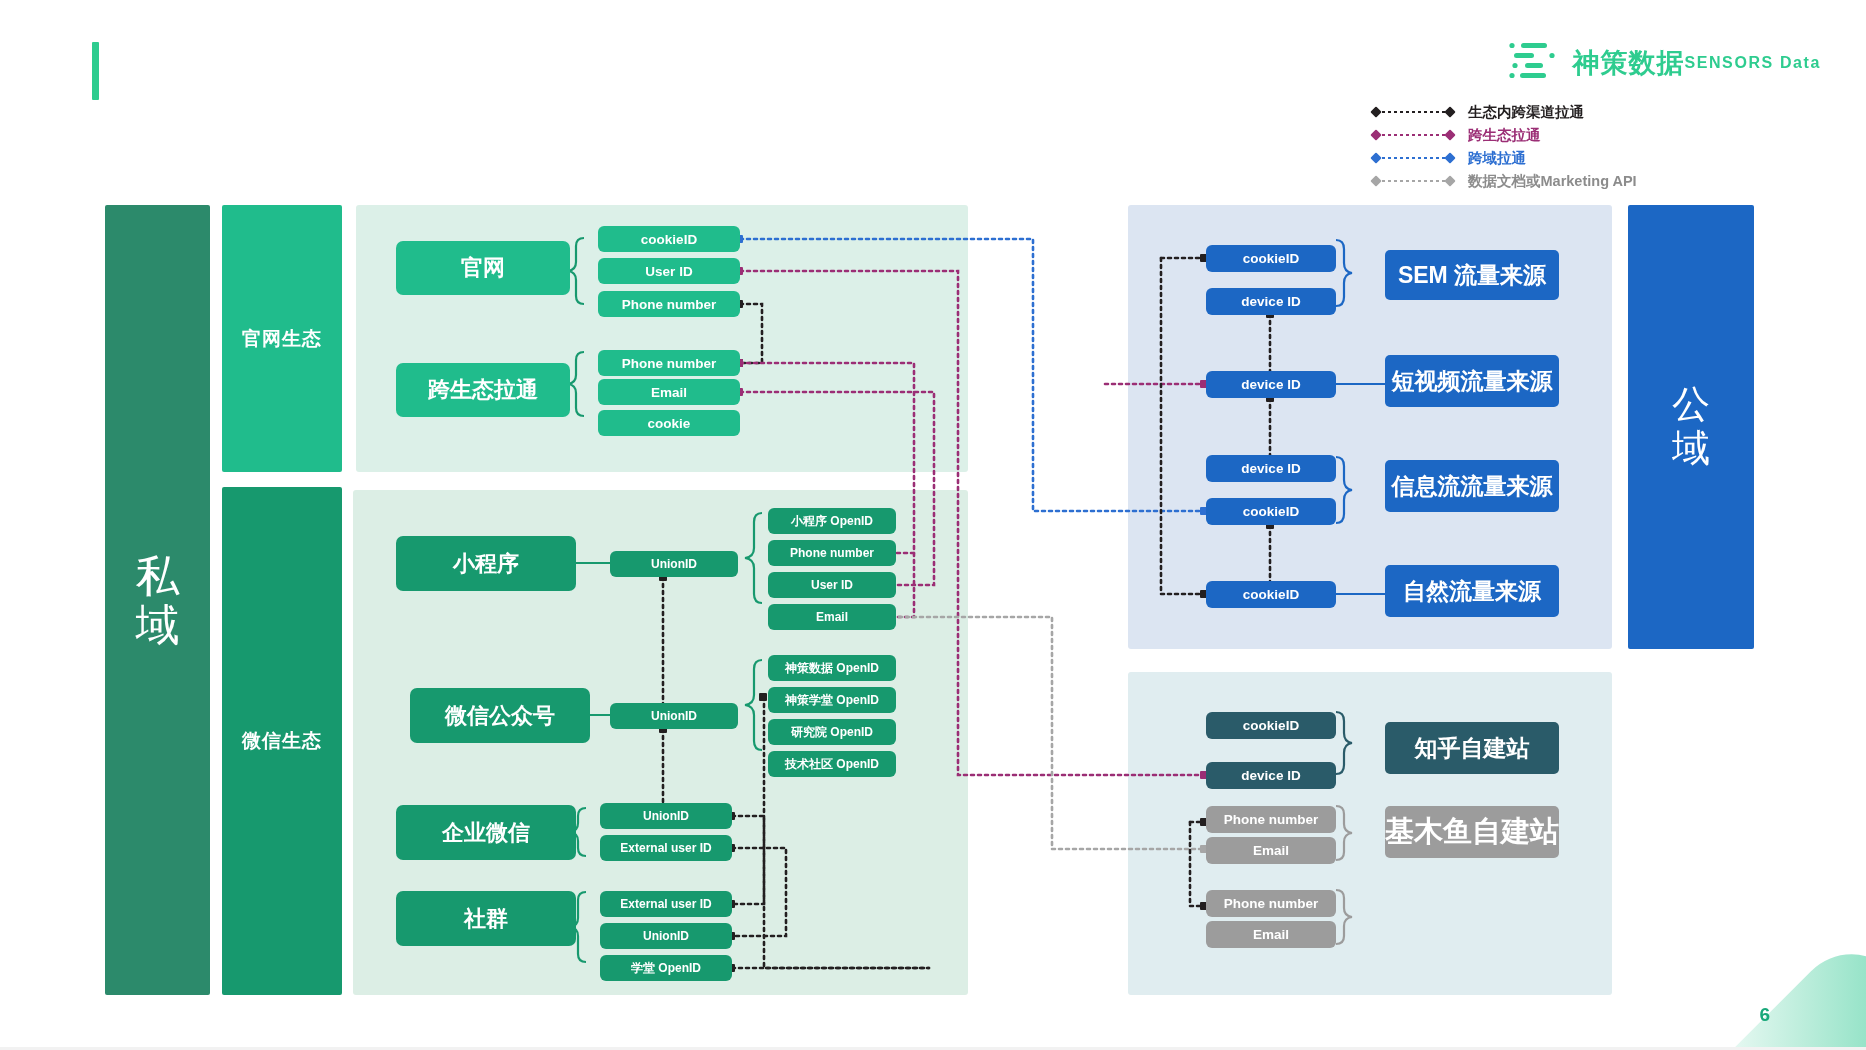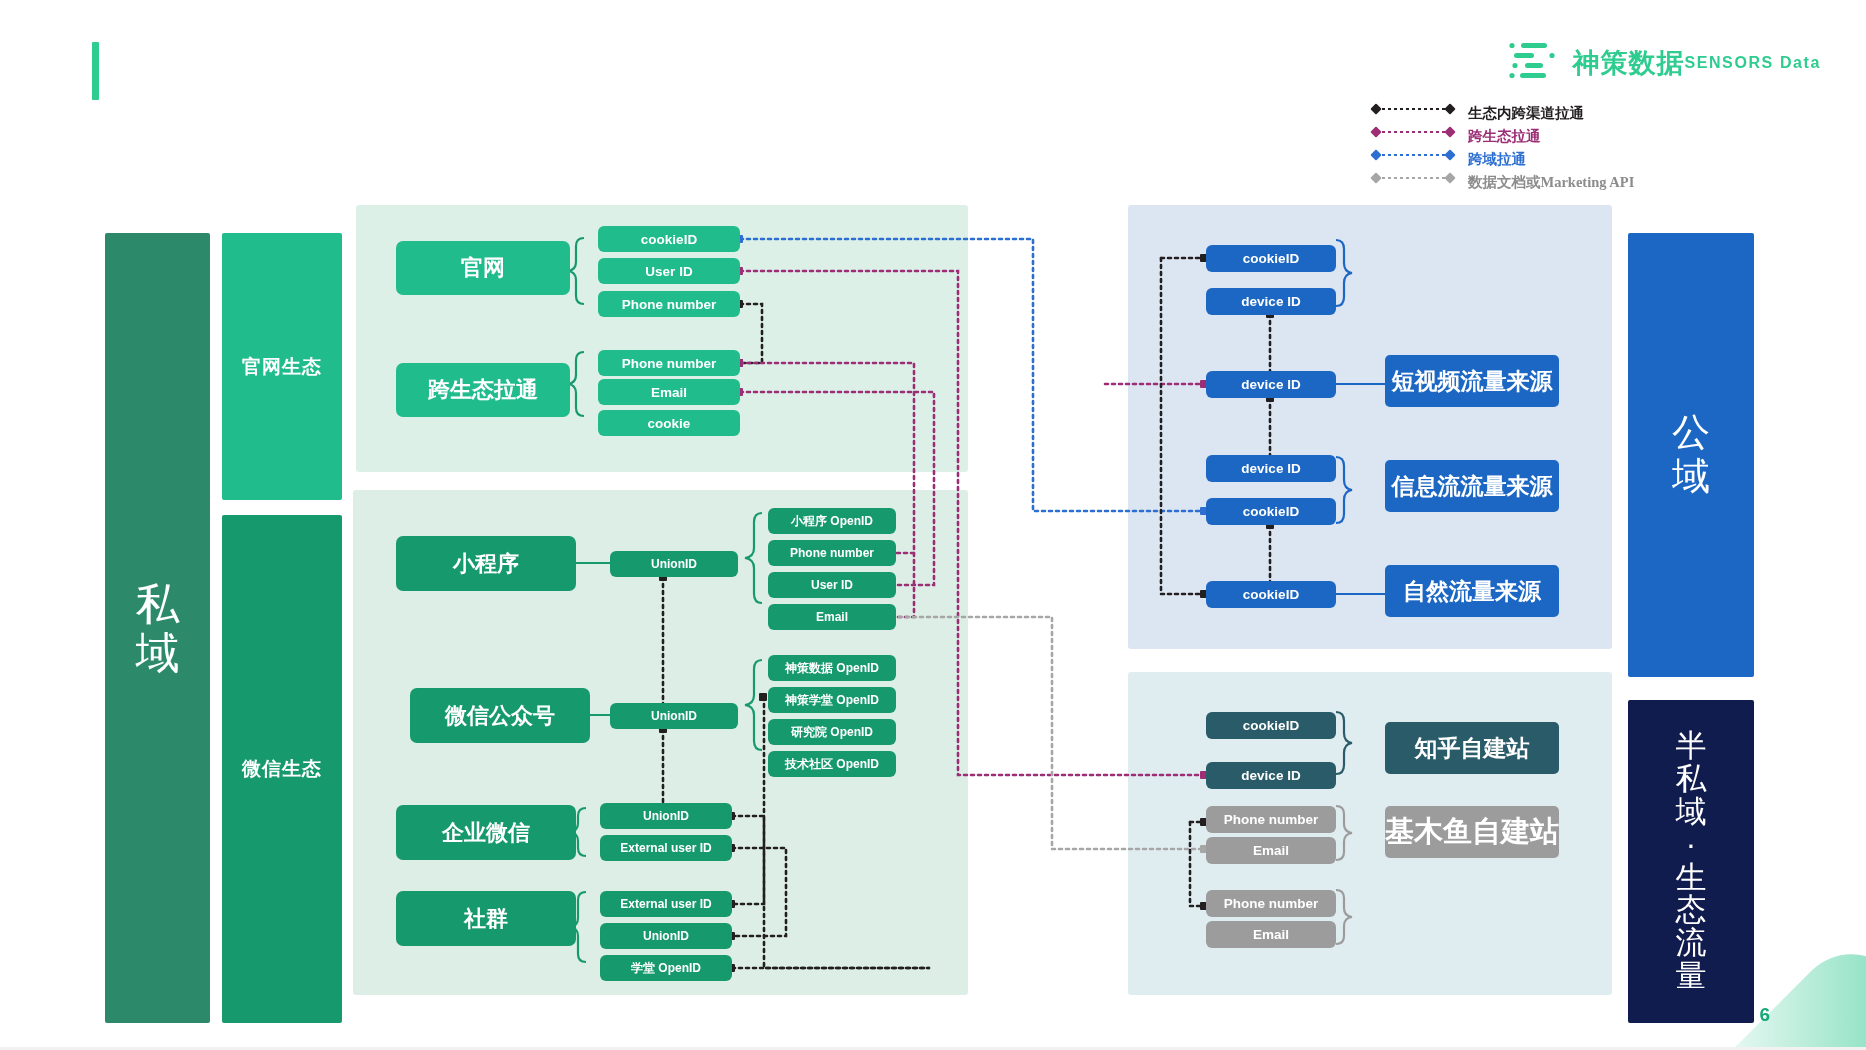--- a/index.html
+++ b/index.html
@@ -18,33 +18,33 @@
 
   
   .logo{position:absolute;right:45px;top:40px;display:flex;align-items:center;gap:14px;}
   .logo-mark{width:50px;height:46px;position:relative;}
   .logo-txt{display:flex;flex-direction:row;line-height:1;}
   .logo-cn{font-size:27px;color:#2ECC8F;font-weight:600;letter-spacing:1px;}
   .logo-en{font-size:16px;color:#2ECC8F;font-weight:600;letter-spacing:1.6px;margin-top:5px;}
 
   
   .legend{position:absolute;left:1372px;top:104px;display:flex;flex-direction:column;gap:7px;}
-  .legend-row{display:flex;height:16px;font-family:Liberation Serif, serif;}
+  .legend-row{display:flex;align-items:center;height:16px;}
   .legend-line{width:82px;height:10px;position:relative;margin-right:14px;}
   .legend-line .ln{position:absolute;left:4px;right:4px;top:4px;height:2px;
       background-image:linear-gradient(to right,currentColor 50%,transparent 0%);
       background-size:6px 2px;background-repeat:repeat-x;}
   .legend-line .d{position:absolute;top:1px;width:8px;height:8px;background:currentColor;
       transform:rotate(45deg);border-radius:1px;}
   .legend-line .d.l{left:0;} .legend-line .d.r{right:0;}
   .legend-label{font-size:14.5px;white-space:nowrap;font-weight:600;}
 
   
   .col{position:absolute;border-radius:2px;display:flex;align-items:center;justify-content:center;
-       color:#fff;text-align:center;margin-top:28px;}
+       color:#fff;text-align:center;}
   .col-private{left:105px;top:205px;width:105px;height:790px;background:#2C8A6B;}
   .col-private .txt{font-size:44px;line-height:1.12;font-weight:500;writing-mode:horizontal-tb;width:60px;}
   .col-web{left:222px;top:205px;width:120px;height:267px;background:#20BC8C;}
   .col-wechat{left:222px;top:487px;width:120px;height:508px;background:#17996E;}
   .col-sub-txt{font-size:19px;font-weight:600;letter-spacing:1px;}
   .col-public{left:1628px;top:205px;width:126px;height:444px;background:#1C67C4;}
   .col-public .txt{font-size:38px;line-height:1.15;font-weight:500;width:46px;}
   .col-semi{left:1628px;top:672px;width:126px;height:323px;background:#101B4E;}
   .col-semi .txt{font-size:31px;line-height:1.06;font-weight:500;width:40px;}
 
@@ -152,23 +152,20 @@
   </div>
   <div class="col col-web">
     <span class="col-sub-txt">官网生态</span>
   </div>
   <div class="col col-wechat">
     <span class="col-sub-txt">微信生态</span>
   </div>
   <div class="col col-public">
     <span class="txt">公域</span>
   </div>
-  <div class="col col-semi">
-    <span class="txt">半私域·生态流量</span>
-  </div>
 
   <svg class="wires">
     <defs>
       <g id="dia">
           <rect x="-4" y="-4" width="8" height="8" rx="1"></rect>
         </g>
     </defs>
 
     <g fill="none" stroke="#17996E" stroke-width="2.2">
       <path d="M584 238 q-8 0 -8 8 v16 q0 8 -8 9 q8 1 8 9 v16 q0 8 8 8"></path>
@@ -402,20 +399,23 @@
   <div class="node idpill-dk" style="left:600px;top:955px;width:132px;">
     <span>学堂 OpenID</span>
     </div>
 
   <div class="node idpill-blue" style="left:1206px;top:245px;width:130px;">
     <span>cookieID</span>
     </div>
   <div class="node idpill-blue" style="left:1206px;top:288px;width:130px;">
     <span>device ID</span>
     </div>
+  <div class="node dest-blue" style="left:1385px;top:250px;width:174px;height:50px;">
+    <span>SEM 流量来源</span>
+    </div>
 
   <div class="node idpill-blue" style="left:1206px;top:371px;width:130px;">
     <span>device ID</span>
     </div>
   <div class="node dest-blue" style="left:1385px;top:355px;width:174px;height:52px;">
     <span>短视频流量来源</span>
     </div>
 
   <div class="node idpill-blue" style="left:1206px;top:455px;width:130px;">
     <span>device ID</span>

